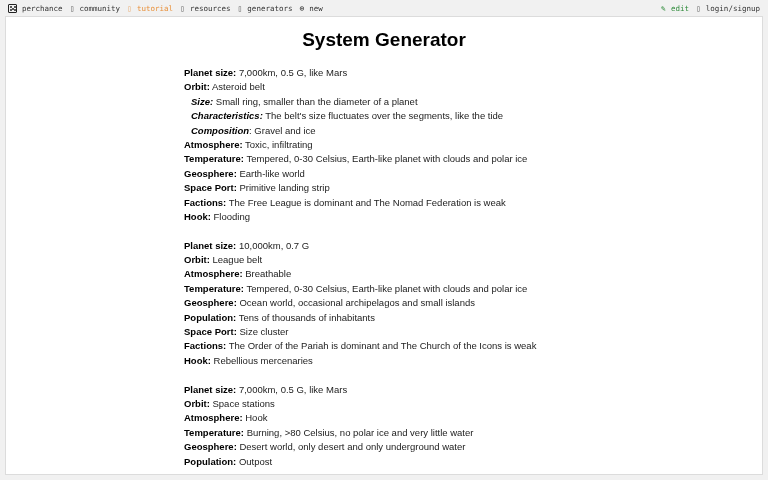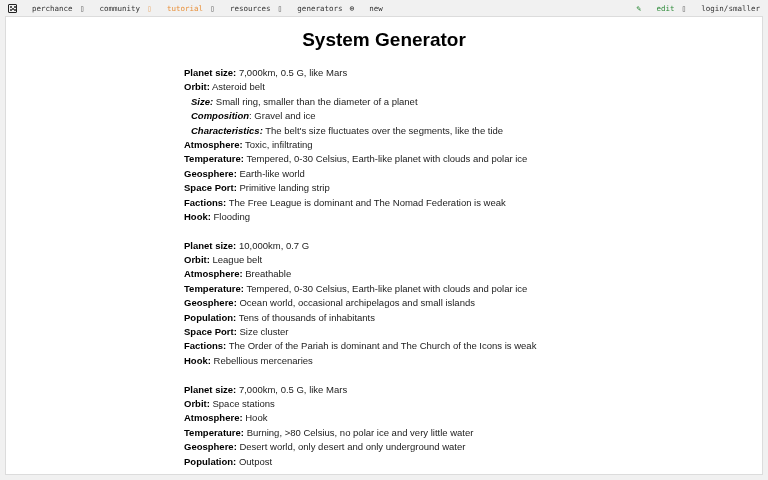--- a/index.html
+++ b/index.html
@@ -24,21 +24,21 @@
       box-sizing: border-box;
     }
     .topbar .left, .topbar .right {
       display: flex;
       align-items: center;
       gap: 7px;
     }
     .nav-item {
       display: inline-flex;
       align-items: center;
-      gap: 15px;
+      gap: 5px;
       cursor: pointer;
       white-space: nowrap;
     }
     .nav-item .ico {
       display: inline-block;
       font-size: 8px;
       color: #666;
     }
     .logo-ico {
       display: inline-block;
@@ -144,34 +144,34 @@
       <span>new</span>
     </span>
   </div>
   <div class="right">
     <span class="nav-item nav-edit">
       <span class="ico">✎</span>
       <span>edit</span>
     </span>
     <span class="nav-item">
       <span class="ico">▯</span>
-      <span>login/smaller</span>
+      <span>login/signup</span>
     </span>
   </div>
 </div>
 
 <div class="page">
   <h1 class="title">System Generator</h1>
   <div class="content" id="content">
       <div>
         <div class="line"><span class="k">Planet size:</span><span class="v"> 7,000km, 0.5 G, like Mars</span></div>
         <div class="line"><span class="k">Orbit:</span><span class="v"> Asteroid belt</span></div>
         <div class="line sub"><span class="k">Size:</span><span class="v"> Small ring, smaller than the diameter of a planet</span></div>
+        <div class="line sub"><span class="k">Characteristics:</span><span class="v"> The belt's size fluctuates over the segments, like the tide</span></div>
         <div class="line sub"><span class="k">Composition</span><span class="v">: Gravel and ice</span></div>
-        <div class="line sub"><span class="k">Characteristics:</span><span class="v"> The belt's size fluctuates over the segments, like the tide</span></div>
         <div class="line"><span class="k">Atmosphere:</span><span class="v"> Toxic, infiltrating</span></div>
         <div class="line"><span class="k">Temperature:</span><span class="v"> Tempered, 0-30 Celsius, Earth-like planet with clouds and polar ice</span></div>
         <div class="line"><span class="k">Geosphere:</span><span class="v"> Earth-like world</span></div>
         <div class="line"><span class="k">Space Port:</span><span class="v"> Primitive landing strip</span></div>
         <div class="line"><span class="k">Factions:</span><span class="v"> The Free League is dominant and The Nomad Federation is weak</span></div>
         <div class="line"><span class="k">Hook:</span><span class="v"> Flooding</span></div>
       </div>
       <div class="gap"></div>
       <div>
         <div class="line"><span class="k">Planet size:</span><span class="v"> 10,000km, 0.7 G</span></div>

